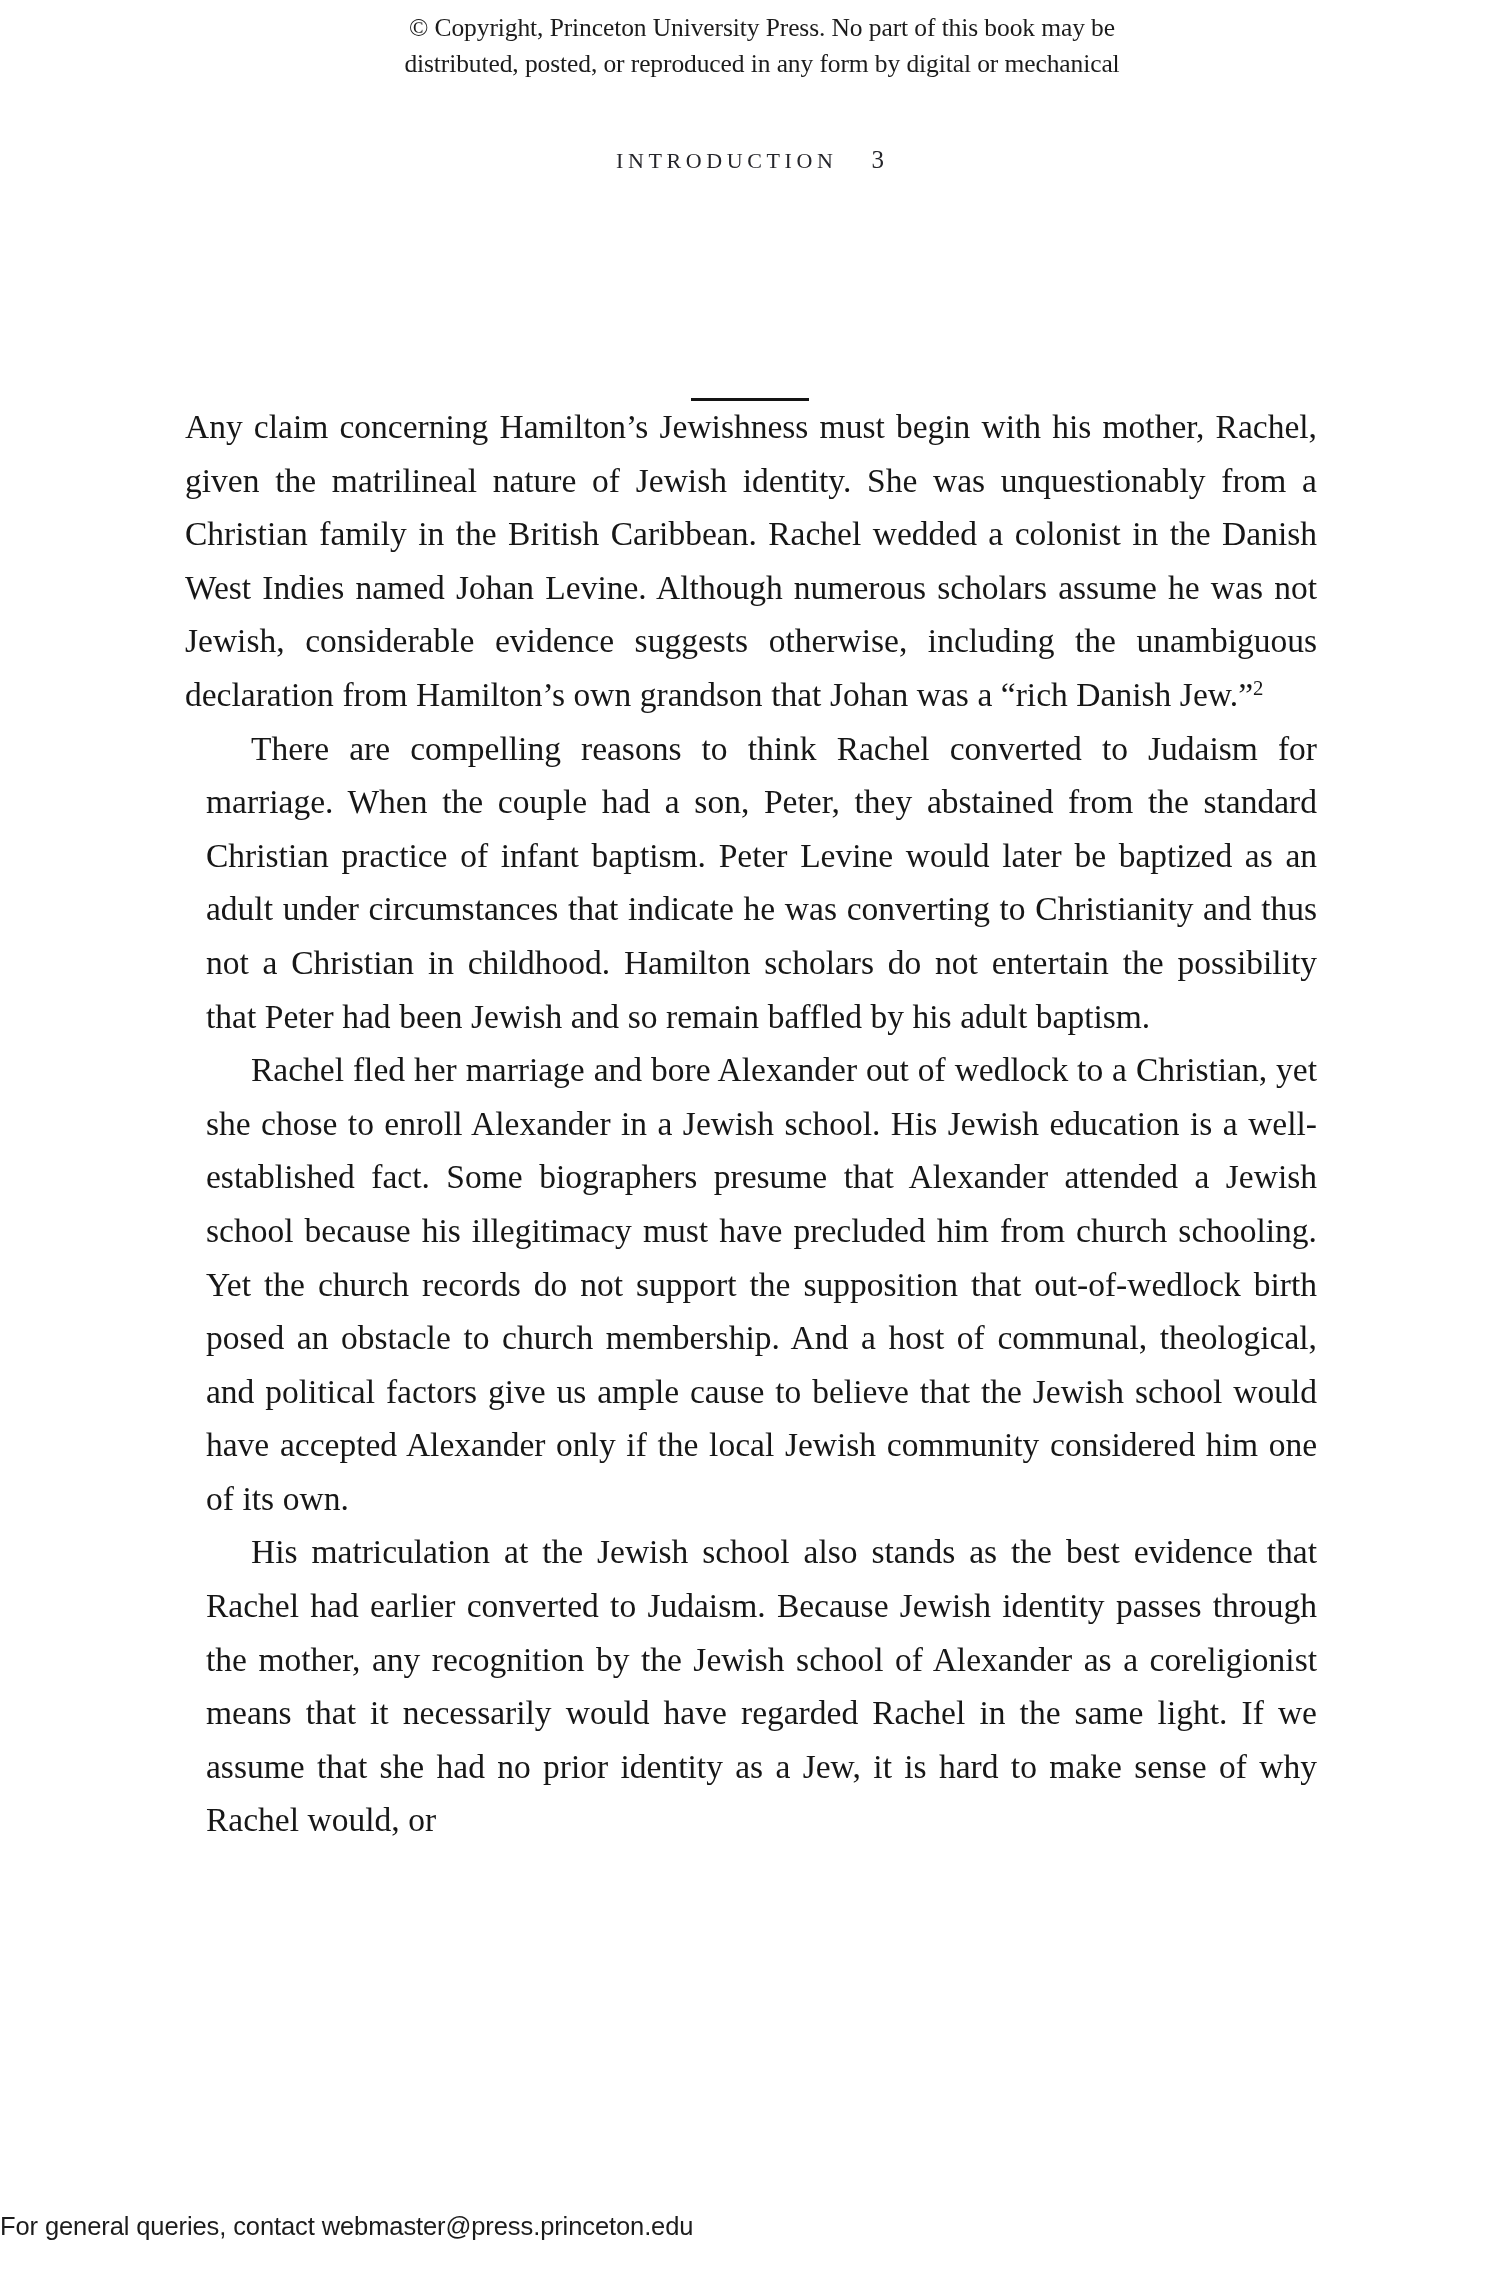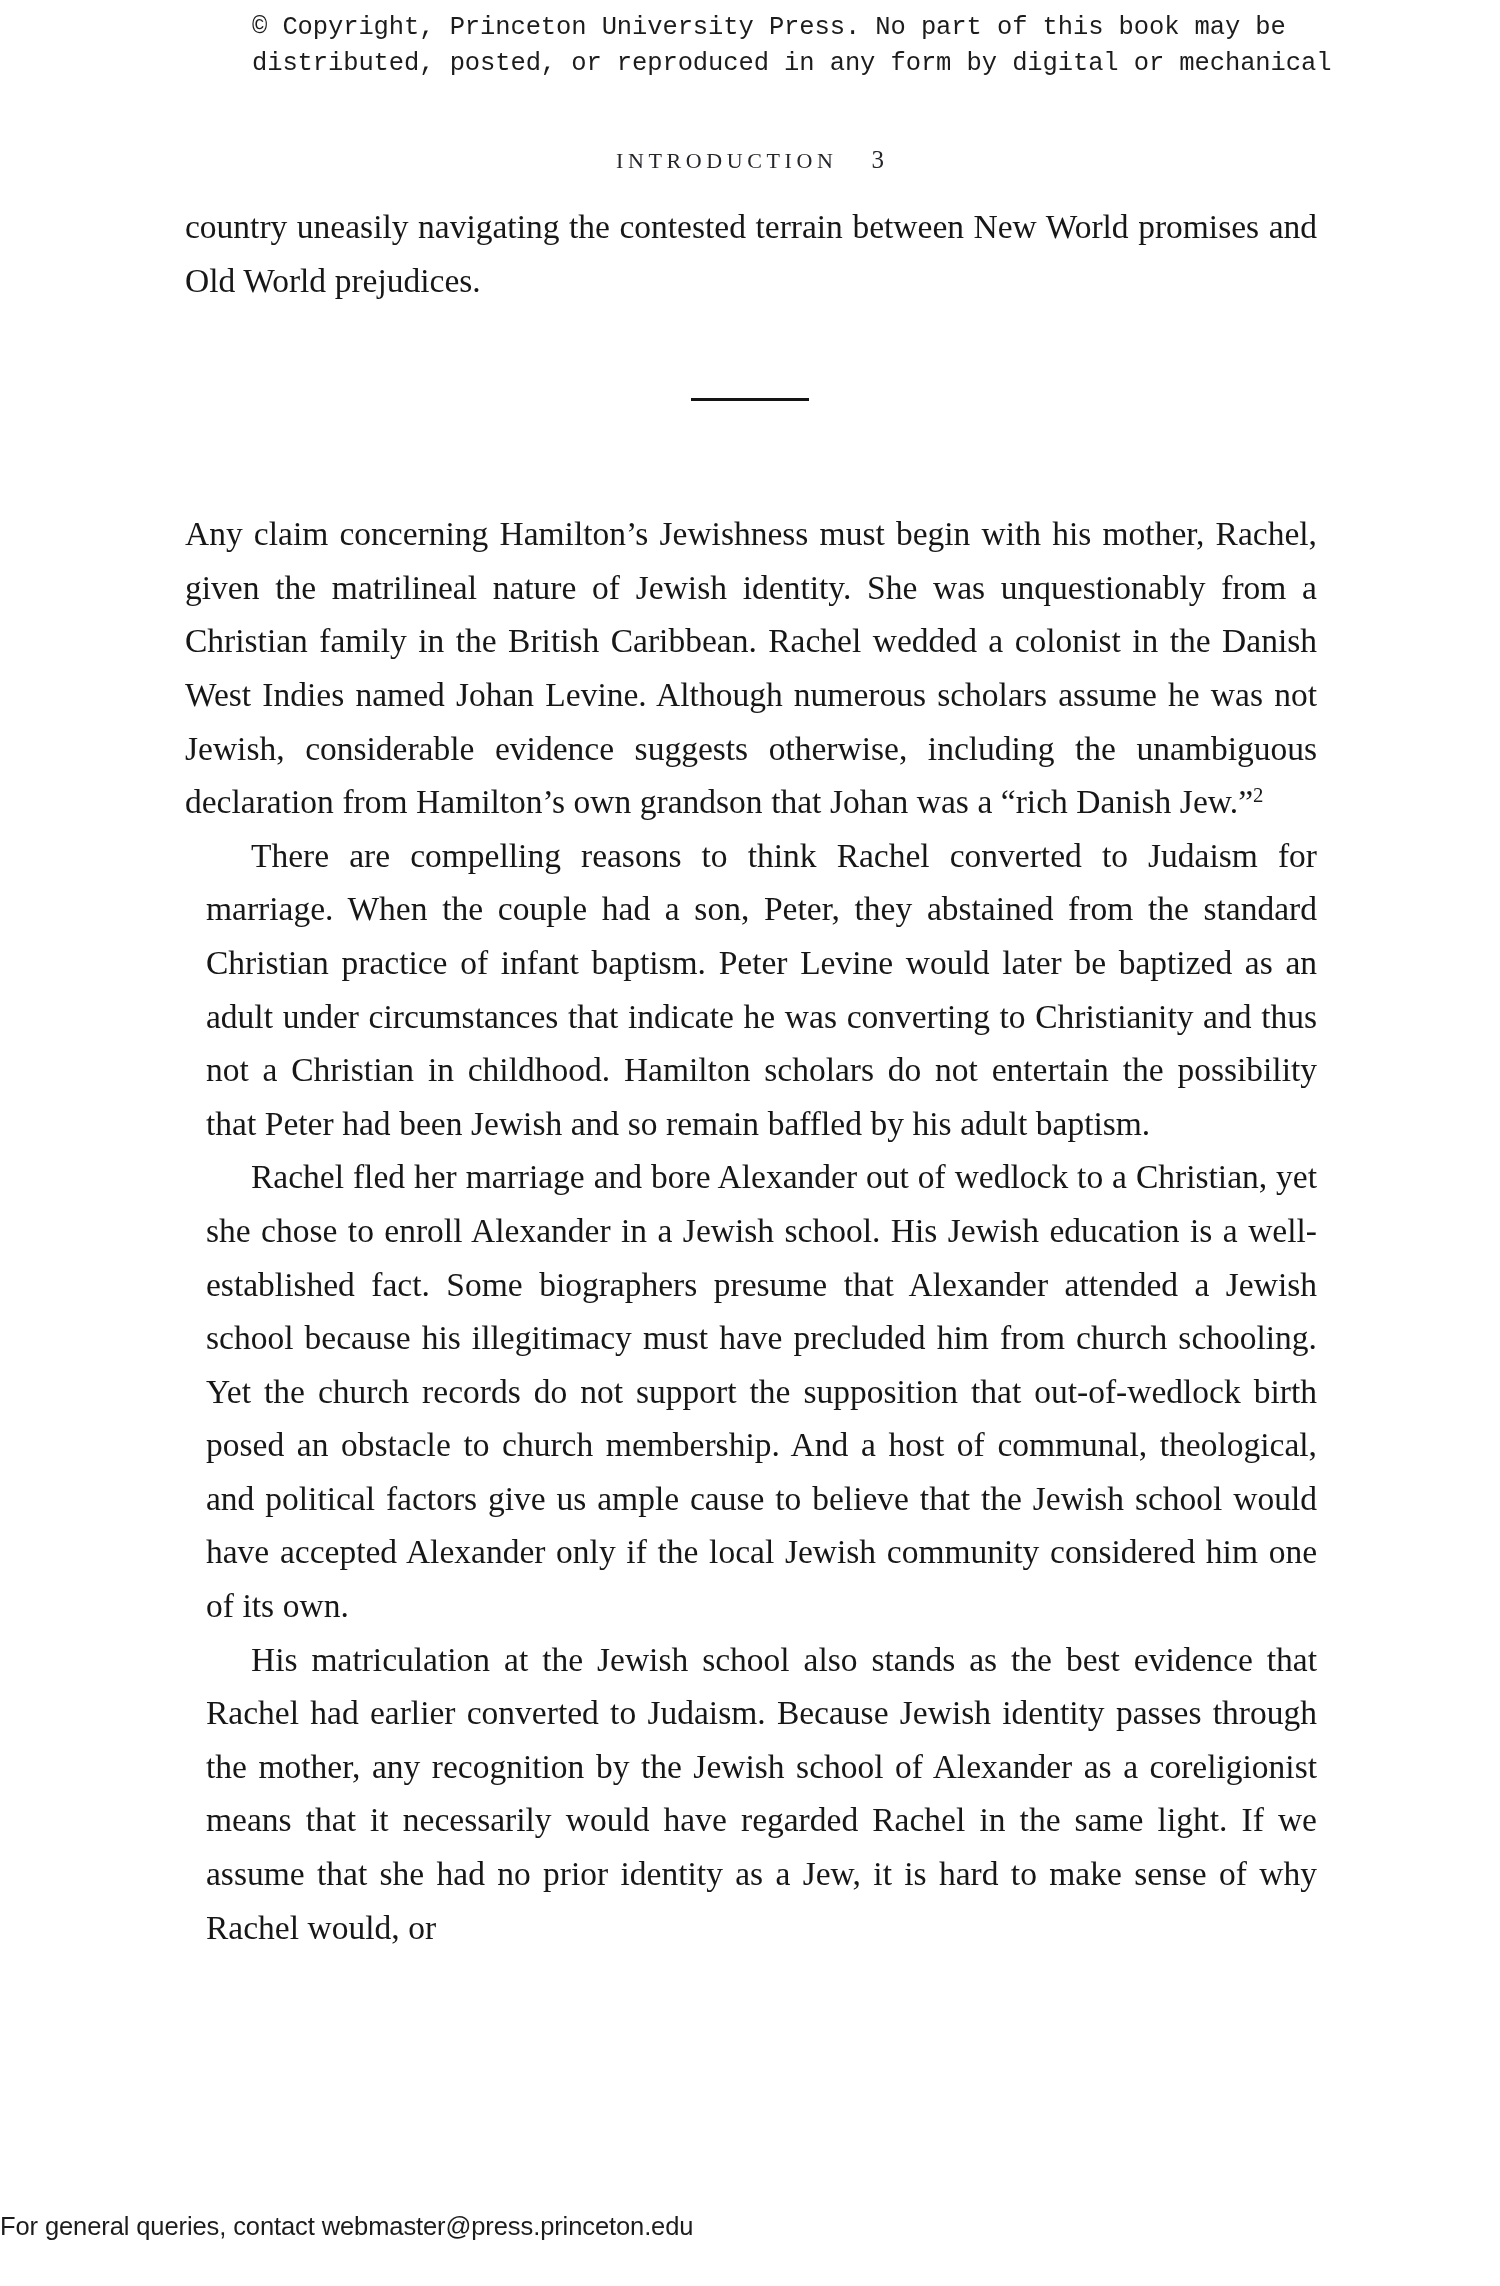--- a/index.html
+++ b/index.html
@@ -23,21 +23,21 @@
     inset: 0;
     background: #ffffff;
   }
 
   
   .copyright-notice {
     position: absolute;
     left: 252px;
     top: 10px;
     width: 1020px;
-    font-family: Liberation Mono, monospace;
+    font-family: Liberation Serif, serif;
     font-size: 25.5px;
     line-height: 36px;
     color: #1c1c1c;
     text-align: center;
     letter-spacing: -0.1px;
   }
   .copyright-notice .cline { display: block; white-space: nowrap; }
 
   
   .running-head {
@@ -127,23 +127,20 @@
     <span class="cline">© Copyright, Princeton University Press. No part of this book may be</span>
     <span class="cline">distributed, posted, or reproduced in any form by digital or mechanical</span>
   </div>
 
   <div class="running-head">
     <span class="rh-title">INTRODUCTION</span><span class="rh-page">3</span>
   </div>
 
   <div class="textblock">
 
-    <p class="para noindent" style="width:1132px;">
-      <span>country uneasily navigating the contested terrain between New World promises and Old World prejudices.</span>
-    </p>
 
     <div class="gap-after-p1"></div>
 
     <p class="para noindent">
       <span>Any claim concerning Hamilton’s Jewishness must begin with his mother, Rachel, given the matrilineal nature of Jewish identity. She was unquestionably from a Christian family in the British Caribbean. Rachel wedded a colonist in the Danish West Indies named Johan Levine. Although numerous scholars assume he was not Jewish, considerable evidence suggests otherwise, including the unambiguous declaration from Hamilton’s own grandson that Johan was a “rich Danish Jew.”</span><sup class="fn">2</sup>
     </p>
 
     <p class="para indent">
       <span>There are compelling reasons to think Rachel converted to Judaism for marriage. When the couple had a son, Peter, they abstained from the standard Christian practice of infant baptism. Peter Levine would later be baptized as an adult under circumstances that indicate he was converting to Christianity and thus not a Christian in childhood. Hamilton scholars do not entertain the possibility that Peter had been Jewish and so remain baffled by his adult baptism.</span>
     </p>

